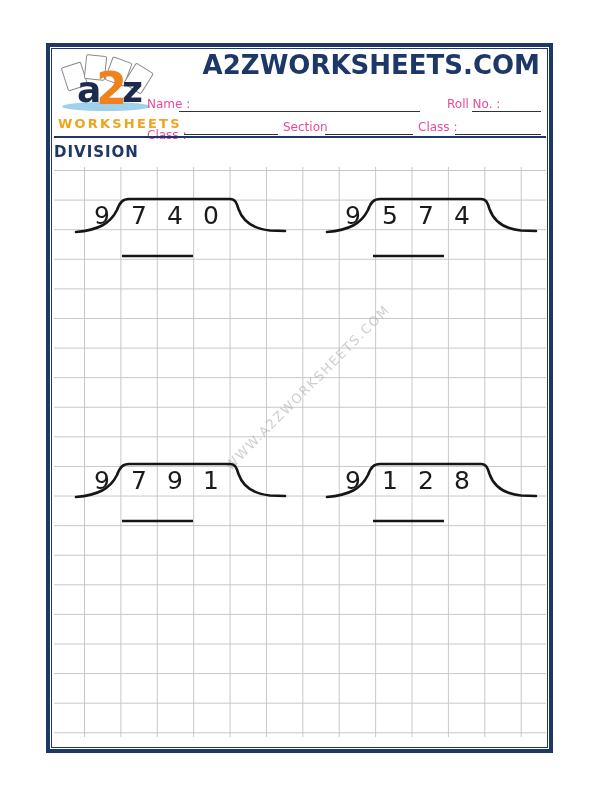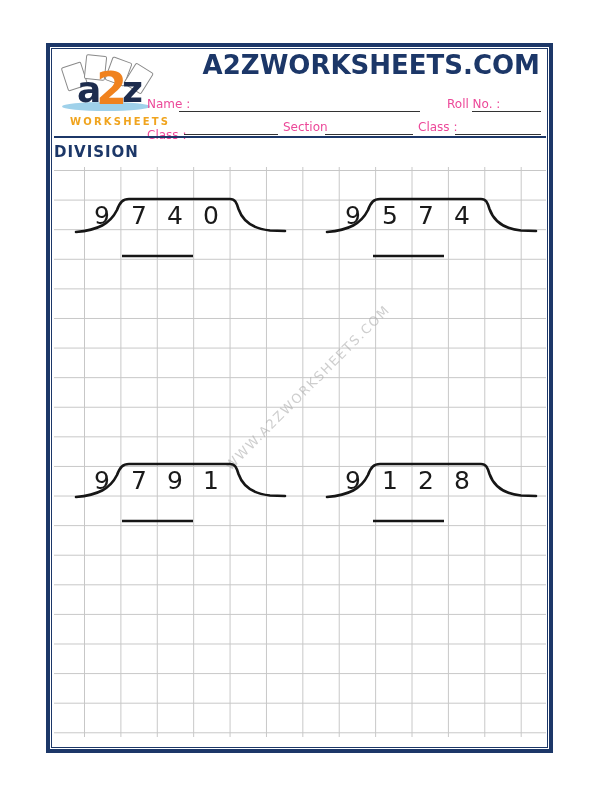--- a/index.html
+++ b/index.html
@@ -38,22 +38,22 @@
     background:#8ec9e6;border-radius:50%;opacity:.85;
   }
   .logo .a2z{
     position:absolute;left:6px;top:12px;width:92px;
     display:flex;align-items:flex-end;justify-content:center;
     font-weight:bold;line-height:1;
   }
   .logo .la,.logo .lz{font-size:36px;color:#1d2c4e;}
   .logo .l2{font-size:44px;color:#f0821e;margin:0 -5px;position:relative;top:3px;}
   .logo .word{
-    position:absolute;left:12px;top:64px;width:100px;text-align:center;
-    font-size:10px;font-weight:bold;color:#f0a41e;letter-spacing:2.2px;
+    position:absolute;left:0px;top:64px;width:100px;text-align:center;
+    font-size:13px;font-weight:bold;color:#f0a41e;letter-spacing:2.2px;
   }
 
   .field-label{font-size:12px;color:#ec4899;white-space:nowrap;}
   .field-line{border-bottom:1px solid #333;height:1px;}
 
   .header-sep{left:54px;top:136px;width:492px;height:2px;background:#1c3768;}
 
   .section-title{
     left:54px;top:143px;width:492px;text-align:left;
     font-size:15px;font-weight:bold;color:#1c3768;letter-spacing:1px;

